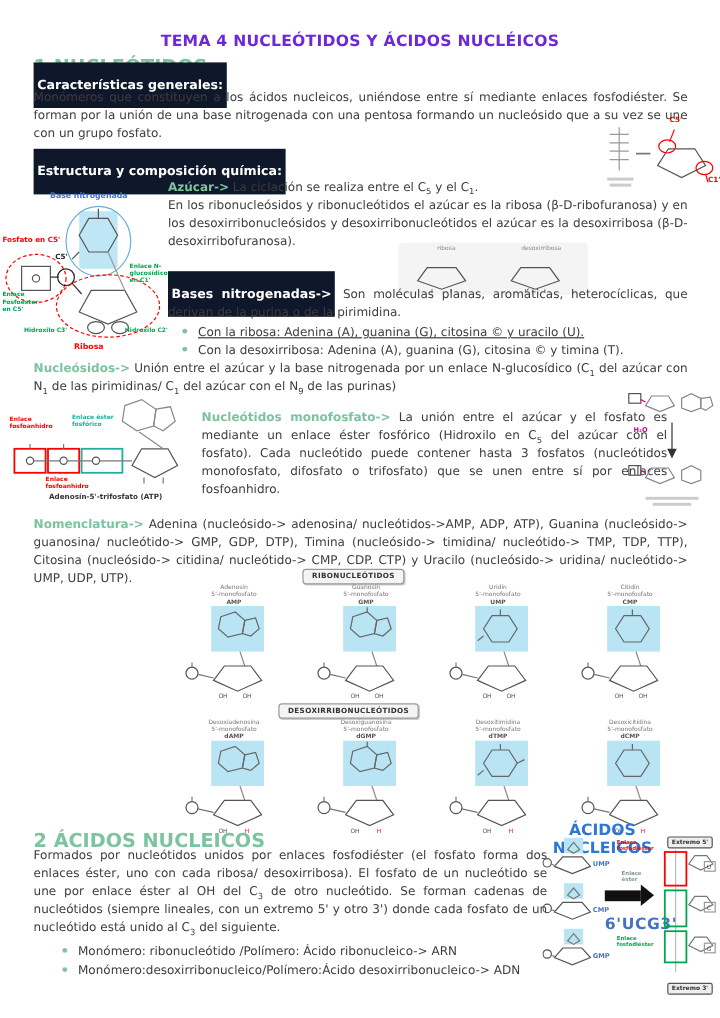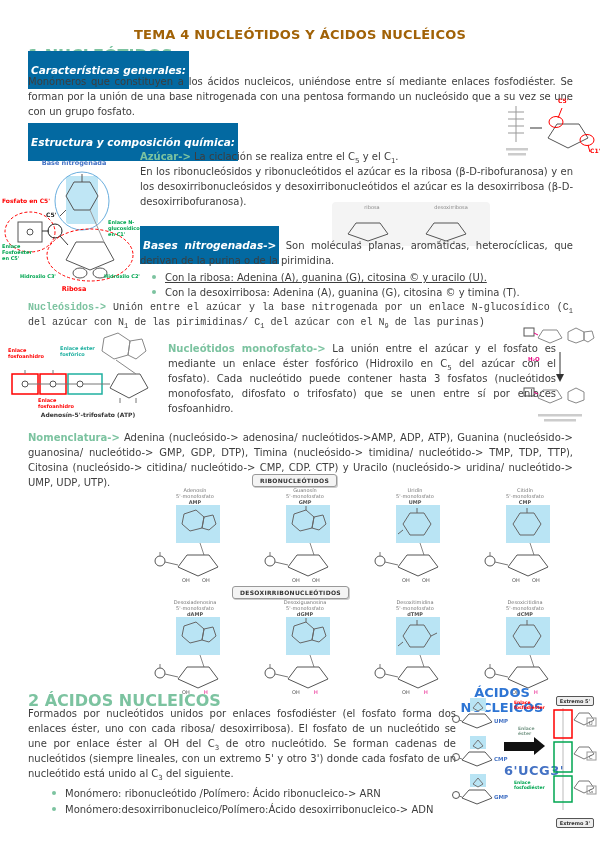--- a/index.html
+++ b/index.html
@@ -1,21 +1,21 @@
 <!DOCTYPE html>
 <html><head>
 <meta charset="utf-8">
 <style>
   html,body{margin:0;padding:0;background:#fff;}
   .page{position:relative;width:600px;height:848px;background:#fff;overflow:hidden;
         font-family:"DejaVu Sans","Liberation Sans",sans-serif;color:#3d3d3d;}
   .abs{position:absolute;}
-  .title{width:600px;text-align:center;font-size:13px;font-weight:bold;color:#a16207;letter-spacing:.2px;}
+  .title{width:600px;text-align:center;font-size:13px;font-weight:bold;color:#6d28d9;letter-spacing:.2px;}
   .h1{font-size:16px;font-weight:bold;color:#7cc3a0;}
-  .hl{background:#0369a1;color:#fff;font-weight:bold;font-size:10.5px;padding:13px 3px;font-style:italic;}
+  .hl{background:#0f172a;color:#fff;font-weight:bold;font-size:10.5px;padding:13px 3px;}
   .teal{color:#7cc3a0;font-weight:bold;}
   .body{font-size:10px;line-height:15px;text-align:justify;color:#3d3d3d;}
   sub{font-size:7px;line-height:0;}
   .bullet{font-size:10px;line-height:15px;color:#3d3d3d;}
   .dot{display:inline-block;width:4px;height:4px;border-radius:50%;background:#7cc3a0;margin-right:9px;vertical-align:2px;}
   .lbl{position:absolute;line-height:1.15;}
   .red{color:#f00;font-weight:bold;}
   .grn{color:#00a651;font-weight:bold;}
   .blu{color:#4472c4;font-weight:bold;}
   .pnk{color:#e6007e;font-weight:bold;}
@@ -129,21 +129,21 @@
     <span class="hl">Bases nitrogenadas-&gt;</span>
     <span>Son moléculas planas, aromáticas, heterocíclicas, que derivan de la purina o de la pirimidina.</span>
   </div>
   <div class="abs bullet" style="top:270px;left:152px;width:420px;text-decoration:underline;">
     <span class="dot"></span><span>Con la ribosa: Adenina (A), guanina (G), citosina © y uracilo (U).</span>
   </div>
   <div class="abs bullet" style="top:285px;left:152px;width:420px;">
     <span class="dot"></span><span>Con la desoxirribosa: Adenina (A), guanina (G), citosina © y timina (T).</span>
   </div>
 
-  <div class="abs body" style="top:300px;left:28px;width:545px;font-family:Liberation Mono, monospace;">
+  <div class="abs body" style="top:300px;left:28px;width:545px;">
     <span class="teal">Nucleósidos-&gt;</span>
     <span><span>Unión entre el azúcar y la base nitrogenada por un enlace N-glucosídico (C</span><sub>1</sub><span> del azúcar con N</span><sub>1</sub><span> de las pirimidinas/ C</span><sub>1</sub><span> del azúcar con el N</span><sub>9</sub><span> de las purinas)</span></span>
   </div>
 
   <div class="abs" style="top:330px;left:8px;width:162px;height:100px;">
     <svg width="162" height="78">
       <path d="M96,8 L110,3 L122,11 L120,25 L106,29 L94,21 Z" fill="none" stroke="#888"></path>
       <path d="M122,11 L134,9 L138,21 L128,29 L120,25 Z" fill="none" stroke="#888"></path>
       <rect x="4" y="44" width="26" height="20" fill="none" stroke="#f00" stroke-width="1.5"></rect>
       <rect x="32" y="44" width="26" height="20" fill="none" stroke="#f00" stroke-width="1.5"></rect>

